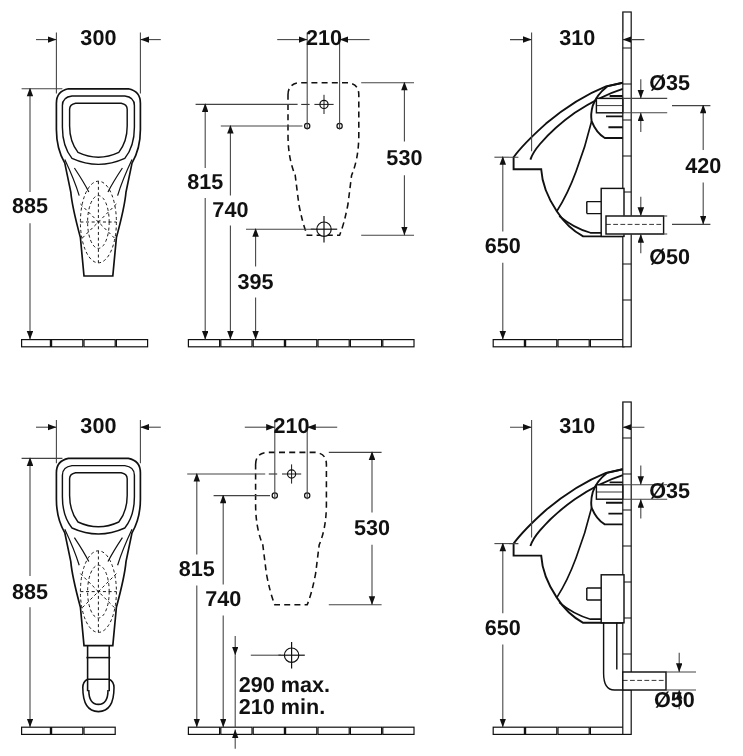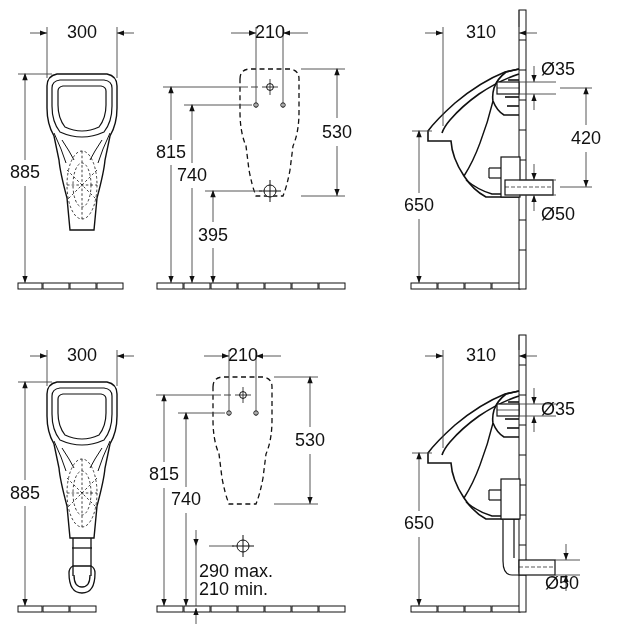--- a/index.html
+++ b/index.html
@@ -2,21 +2,21 @@
 <html><head>
 <meta charset="utf-8">
 <title>Urinal Technical Drawing</title>
 <style>
   html,body{margin:0;padding:0;background:#ffffff;}
   body{
     width:619px;height:630px;position:relative;overflow:hidden;
     font-family:"Liberation Sans","DejaVu Sans",sans-serif;
     color:#1a1a1a;
   }
-  #sheet{position:absolute;left:0;top:0;width:619px;height:630px;}
+  #sheet{position:absolute;left:0;top:0;width:619px;height:630px;font-weight:bold;}
   svg{display:block;}
   .dimtext{
     font-family:"Liberation Sans","DejaVu Sans",sans-serif;
     font-size:18px;
     fill:#111111;
     dominant-baseline:middle;
   }
 </style>
 </head>
 <body>

